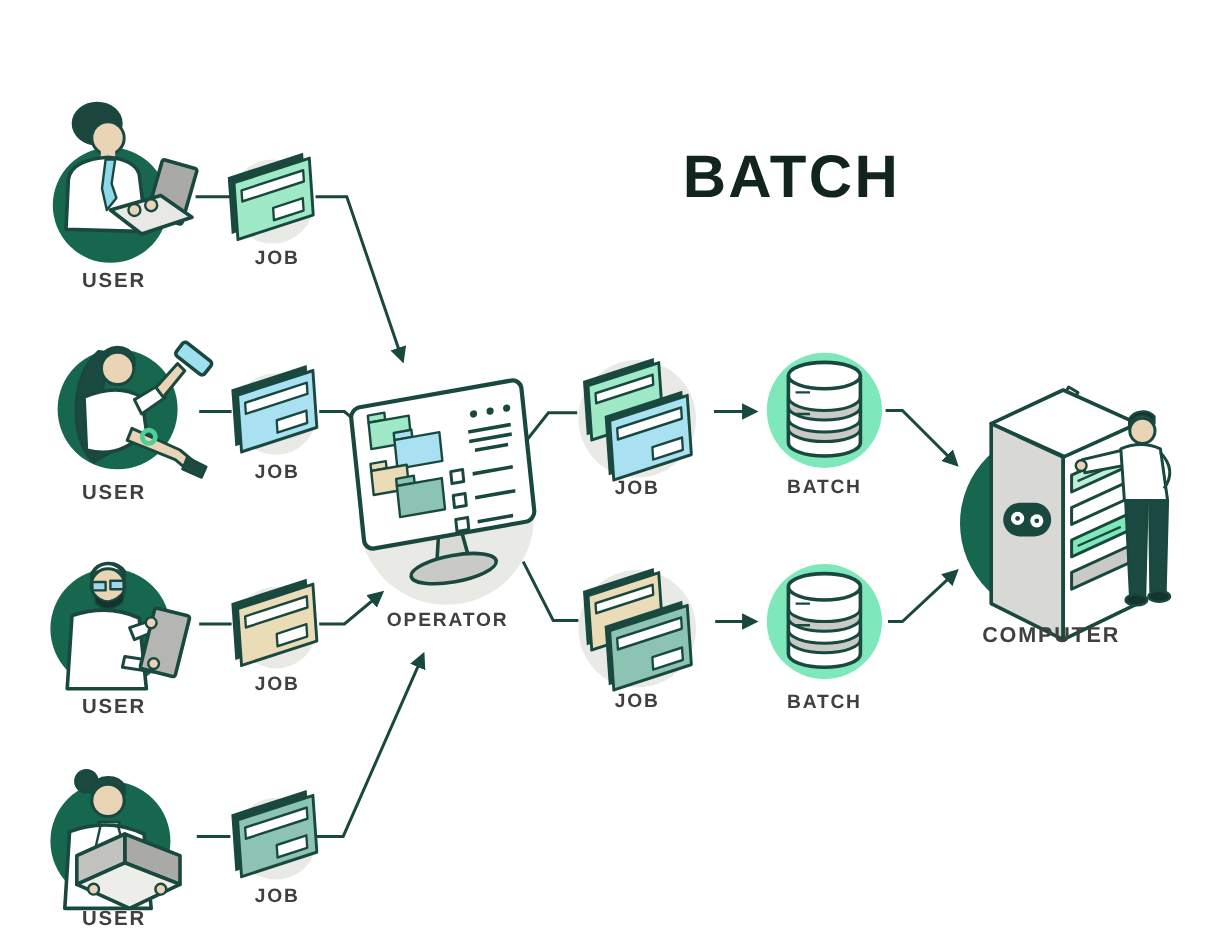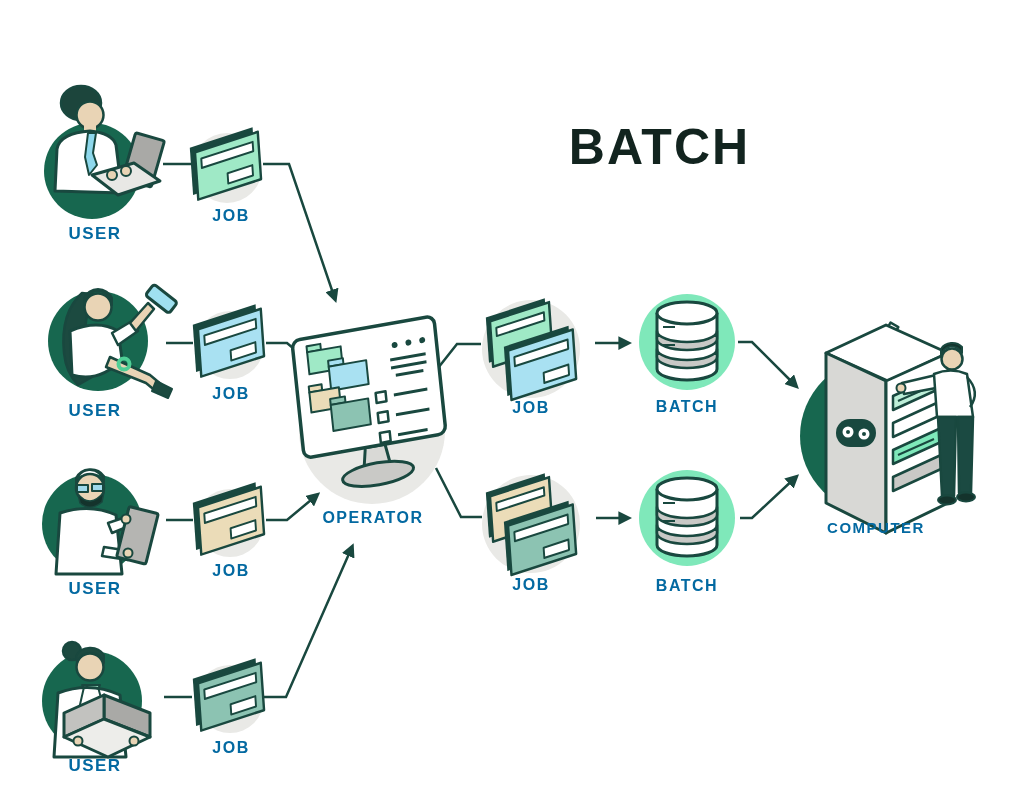--- a/index.html
+++ b/index.html
@@ -4,21 +4,21 @@
 <style>
   html,body{margin:0;padding:0;background:#ffffff;}
   #canvas{
     position:relative;width:1024px;height:785px;background:#ffffff;overflow:hidden;
     font-family:"Liberation Sans", sans-serif;
     margin-top:41px;
   }
   #scene{position:absolute;left:0;top:0;}
   .node-label{
     position:absolute;text-align:center;font-weight:800;font-size:16px;
-    letter-spacing:1.5px;color:#0369a1;
+    letter-spacing:1.5px;color:#404040;
   }
   #title{
     position:absolute;left:452px;top:78px;width:415px;text-align:center;
     font-weight:900;font-size:50px;line-height:57px;letter-spacing:2px;color:#12241F;
   }
 </style>
 </head>
 <body>
 
 <div id="canvas">
@@ -298,15 +298,15 @@
   <div class="node-label" style="left:181px;top:698px;width:100px">JOB</div>
 
   <div class="node-label" style="left:303px;top:468px;width:140px">OPERATOR</div>
 
   <div class="node-label" style="left:481px;top:358px;width:100px">JOB</div>
   <div class="node-label" style="left:481px;top:535px;width:100px">JOB</div>
 
   <div class="node-label" style="left:627px;top:357px;width:120px">BATCH</div>
   <div class="node-label" style="left:627px;top:536px;width:120px">BATCH</div>
 
-  <div class="node-label" style="left:806px;top:478px;width:140px;font-size:15px">COMPUTER</div>
+  <div class="node-label" style="left:806px;top:478px;width:140px;font-size:18px">COMPUTER</div>
 
 </div>
 
 </body></html>

